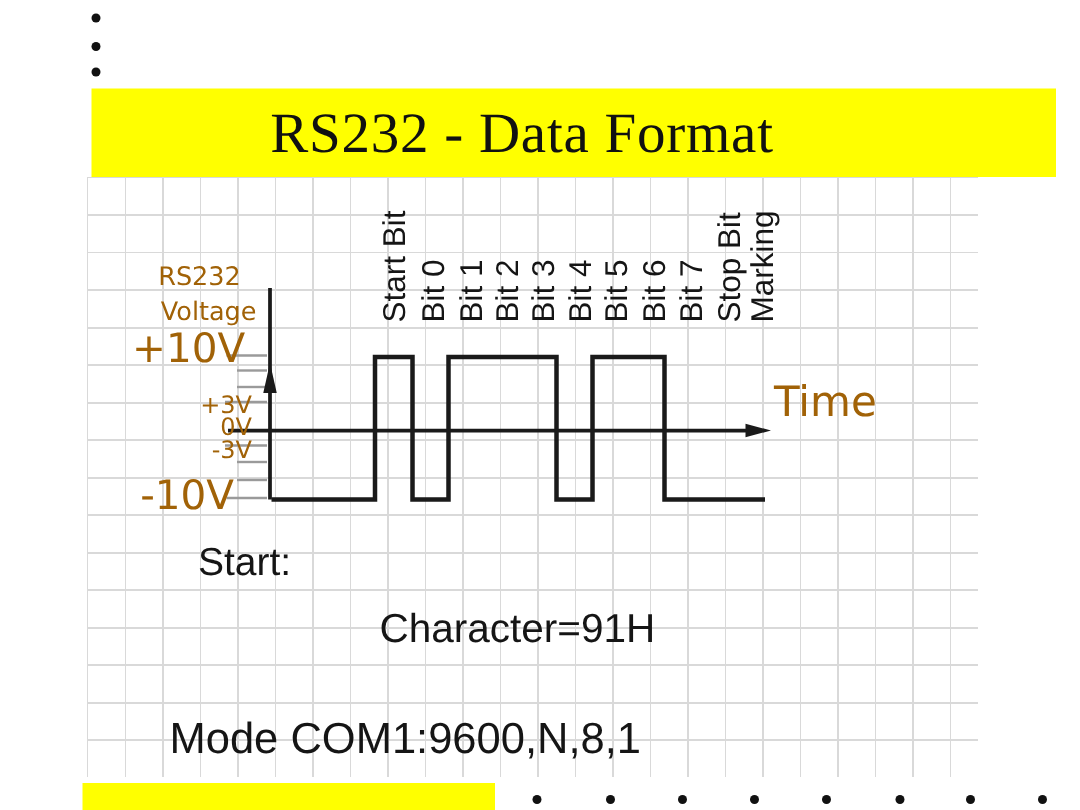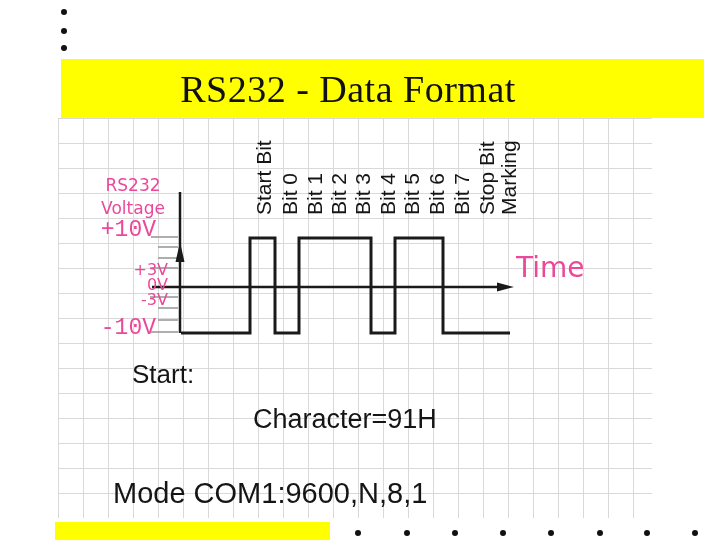--- a/index.html
+++ b/index.html
@@ -24,22 +24,22 @@
     font-size:38px;color:#111;letter-spacing:0.5px;white-space:nowrap;
   }
   #bottom-bar{position:absolute;left:55px;top:522px;width:275px;height:18px;background:#ffff00;}
   svg#strokes{position:absolute;left:0;top:0;}
   .abs{position:absolute;line-height:1;white-space:nowrap;}
   .bit-label{
     position:absolute;top:215px;white-space:nowrap;
     transform:rotate(-90deg);transform-origin:0 0;
     font-size:21px;line-height:20px;color:#151515;
   }
-  .hand{font-family:"DejaVu Sans",sans-serif;color:#ec4899;}
-  .v-big{font-size:23px;text-align:right;font-family:Liberation Mono, monospace;}
+  .hand{font-family:"DejaVu Sans",sans-serif;color:#a16207;}
+  .v-big{font-size:27px;text-align:right;}
   .v-small{font-size:16px;text-align:right;}
   .body-text{font-family:"Liberation Sans",sans-serif;color:#151515;}
 </style>
 </head>
 <body>
 
 <div id="stage">
 
   <div class="dot" style="left:61px;top:9px;"></div>
   <div class="dot" style="left:61px;top:28px;"></div>
@@ -67,21 +67,21 @@
     <line x1="180" y1="192" x2="180" y2="333" stroke="#1a1a1a" stroke-width="2.5"></line>
     <polygon points="180,242 175.5,262 184.5,262" fill="#1a1a1a"></polygon>
 
     <line x1="152" y1="287" x2="500" y2="287" stroke="#1a1a1a" stroke-width="2.5"></line>
     <polygon points="497,282.5 497,291.5 514,287" fill="#1a1a1a"></polygon>
 
     <polyline fill="none" stroke="#1a1a1a" stroke-width="3" points="181,333 250,333 250,238 275,238 275,333 299,333 299,238 371,238 371,333 395,333 395,238 443,238 443,333 510,333"></polyline>
   </svg>
 
   <div class="abs hand" style="left:98px;top:177px;width:70px;font-size:17px;text-align:center;">RS232</div>
-  <div class="abs hand" style="left:95px;top:200px;width:76px;font-size:17px;text-align:center;">Voltage</div>
+  <div class="abs hand" style="left:95px;top:200px;width:76px;font-size:17px;text-align:right;">Voltage</div>
 
   <div class="abs hand v-big" style="left:88px;top:219px;width:68px;">+10V</div>
   <div class="abs hand v-small" style="left:128px;top:262px;width:40px;">+3V</div>
   <div class="abs hand v-small" style="left:128px;top:277px;width:40px;">0V</div>
   <div class="abs hand v-small" style="left:128px;top:292px;width:40px;">-3V</div>
   <div class="abs hand v-big" style="left:88px;top:317px;width:68px;">-10V</div>
 
   <div class="bit-label" style="left:254px;">Start Bit</div>
   <div class="bit-label" style="left:280px;">Bit 0</div>
   <div class="bit-label" style="left:305px;">Bit 1</div>

